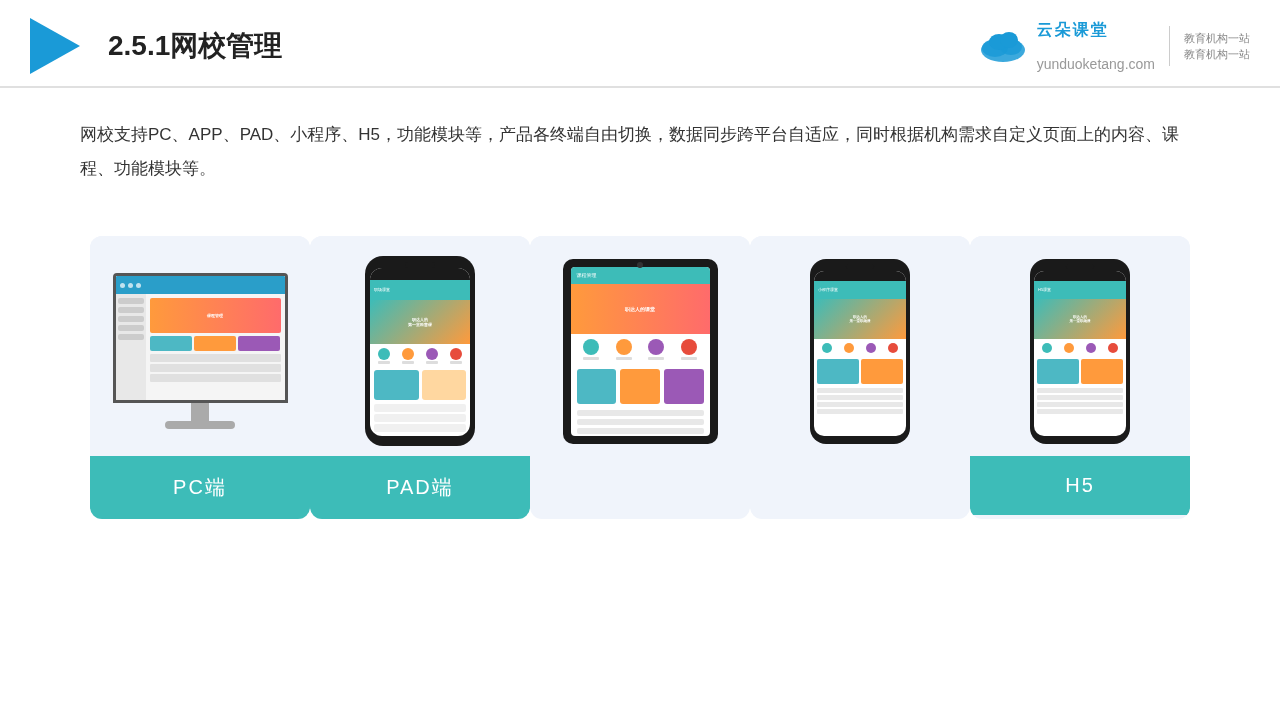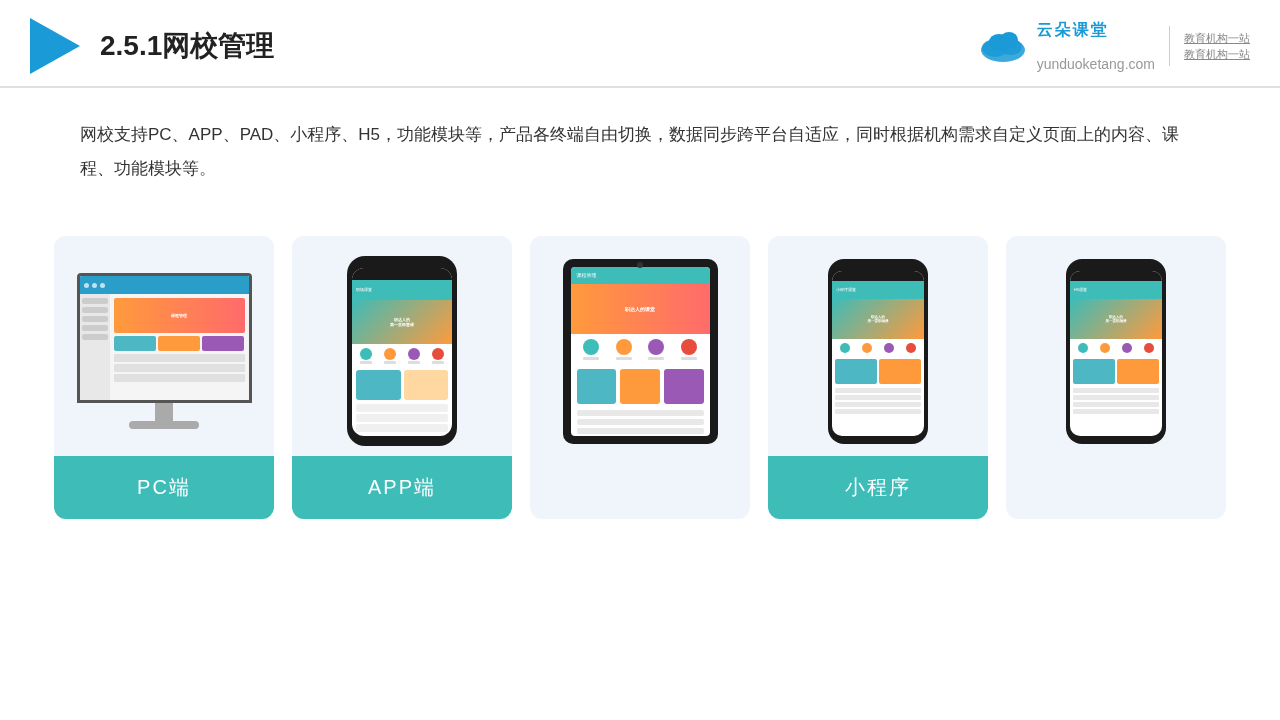--- a/index.html
+++ b/index.html
@@ -16,21 +16,21 @@
     .header {
       display: flex;
       align-items: center;
       justify-content: space-between;
       padding: 18px 30px 12px 30px;
       border-bottom: 2px solid #e0e0e0;
     }
     .header-left {
       display: flex;
       align-items: center;
-      gap: 10px;
+      gap: 18px;
     }
     .logo-triangle {
       width: 0;
       height: 0;
       border-top: 28px solid transparent;
       border-bottom: 28px solid transparent;
       border-left: 50px solid #1a9ad7;
       margin-right: 10px;
     }
     .page-title {
@@ -55,21 +55,21 @@
       padding: 30px 80px 10px 80px;
       font-size: 17px;
       color: #333;
       line-height: 2;
     }
 
     
     .cards-container {
       display: flex;
       justify-content: center;
-      gap: 18px;
+      gap: 0;
       padding: 30px 50px 0 50px;
       margin-top: 10px;
     }
 
     .card {
       width: 220px;
       background: #f0f4fb;
       border-radius: 12px;
       overflow: hidden;
       display: flex;
@@ -519,21 +519,20 @@
       height: 40px;
       background: #ccc;
       margin: 0 6px;
     }
     .brand-right-text {
       display: flex;
       flex-direction: column;
       font-size: 11px;
       color: #888;
       line-height: 1.5;
-      text-decoration: underline;
     }
   </style>
 </head>
 <body>
 
 <div class="header">
   <div class="header-left">
     <div class="logo-triangle"></div>
     <span class="page-title">2.5.1网校管理</span>
   </div>
@@ -646,21 +645,21 @@
             <div class="phone-course-card" style="background:#ffd7a0;"></div>
           </div>
           <div class="phone-list-section">
             <div class="phone-list-item-row"></div>
             <div class="phone-list-item-row"></div>
             <div class="phone-list-item-row"></div>
           </div>
         </div>
       </div>
     </div>
-    <div class="card-label">APP端</div>
+    <div class="card-label">PAD端</div>
   </div>
 
   <div class="card">
     <div class="card-image-area">
       <div class="tablet-mockup">
         <div class="tablet-camera"></div>
         <div class="tablet-screen">
           <div class="tablet-header">
             <span class="tablet-header-text">课程管理</span>
           </div>
@@ -725,21 +724,20 @@
           </div>
           <div class="mini-phone-rows">
             <div class="mini-phone-row"></div>
             <div class="mini-phone-row"></div>
             <div class="mini-phone-row"></div>
             <div class="mini-phone-row"></div>
           </div>
         </div>
       </div>
     </div>
-    <div class="card-label">小程序</div>
   </div>
 
   <div class="card">
     <div class="card-image-area">
       <div class="mini-phone-mockup">
         <div class="mini-phone-notch"></div>
         <div class="mini-phone-screen">
           <div class="mini-phone-status"></div>
           <div class="mini-phone-header">
             <span class="mini-phone-header-text">H5课堂</span>
@@ -760,15 +758,16 @@
           </div>
           <div class="mini-phone-rows">
             <div class="mini-phone-row"></div>
             <div class="mini-phone-row"></div>
             <div class="mini-phone-row"></div>
             <div class="mini-phone-row"></div>
           </div>
         </div>
       </div>
     </div>
+    <div class="card-label">H5</div>
   </div>
 
 </div>
 
 </body></html>

